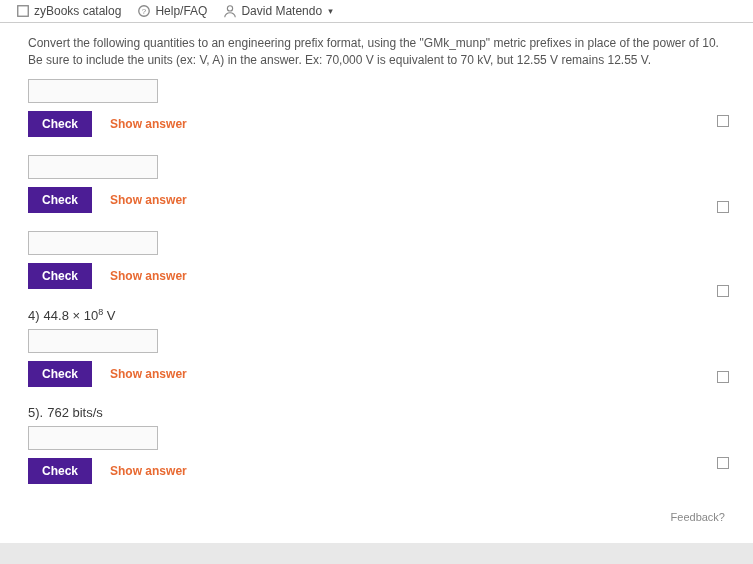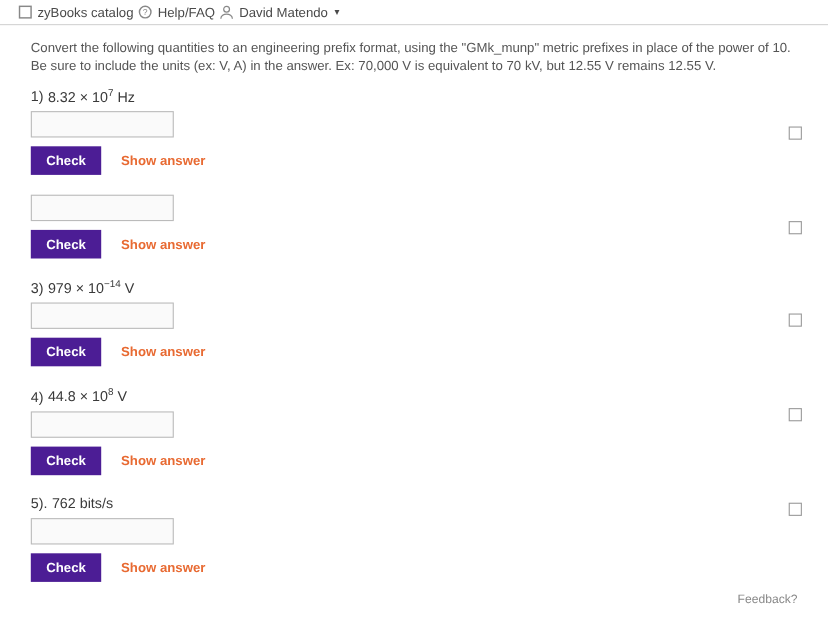--- a/index.html
+++ b/index.html
@@ -12,21 +12,21 @@
     .header {
       background: #fff;
       border-bottom: 1px solid #ccc;
       padding: 4px 16px;
       display: flex;
       justify-content: space-between;
       align-items: center;
       font-size: 12px;
     }
     .header-left { color: #888; }
-    .header-right { display: flex; align-items: flex-end; gap: 4px; }
+    .header-right { display: flex; align-items: flex-end; gap: 16px; }
     .header-right span { display: flex; align-items: center; gap: 4px; cursor: pointer; }
     .icon-sm { width: 14px; height: 14px; display: inline-block; }
     .content {
       background: #fff;
       margin: 0;
       padding: 12px 28px 24px 28px;
       min-height: 520px;
       position: relative;
     }
     .instructions {
@@ -123,29 +123,29 @@
       </span>
       <span>David Matendo</span>
       <span class="chev">▾</span>
     </span>
   </div>
 </div>
 
 <div class="content">
   <div class="instructions">Convert the following quantities to an engineering prefix format, using the "GMk_munp" metric prefixes in place of the power of 10. Be sure to include the units (ex: V, A) in the answer. Ex: 70,000 V is equivalent to 70 kV, but 12.55 V remains 12.55 V.</div>
   <div id="qcontainer">
-      <div class="question"><div class="qprompt"><span class="num">1)</span><span>8.32 × 10</span><span class="sup">7</span><span> Hz</span></div><input type="text" class="answer-input" style=""><div class="row-actions">
+      <div class="question"><input type="text" class="answer-input" style=""><div class="row-actions">
           <button class="btn-check">Check</button>
           <span class="show-answer">Show answer</span>
         </div></div>
       <div class="question"><input type="text" class="answer-input" style=""><div class="row-actions">
           <button class="btn-check">Check</button>
           <span class="show-answer">Show answer</span>
         </div></div>
-      <div class="question"><div class="qprompt"><span class="num">3)</span><span>979 × 10</span><span class="sup">−14</span><span> V</span></div><input type="text" class="answer-input" style=""><div class="row-actions">
+      <div class="question"><input type="text" class="answer-input" style=""><div class="row-actions">
           <button class="btn-check">Check</button>
           <span class="show-answer">Show answer</span>
         </div></div>
       <div class="question"><div class="qprompt"><span class="num">4)</span><span>44.8 × 10</span><span class="sup">8</span><span> V</span></div><input type="text" class="answer-input" style=""><div class="row-actions">
           <button class="btn-check">Check</button>
           <span class="show-answer">Show answer</span>
         </div></div>
       <div class="question"><div class="qprompt"><span class="num">5).</span><span>762 bits/s</span></div><input type="text" class="answer-input" style=""><div class="row-actions">
           <button class="btn-check">Check</button>
           <span class="show-answer">Show answer</span>

